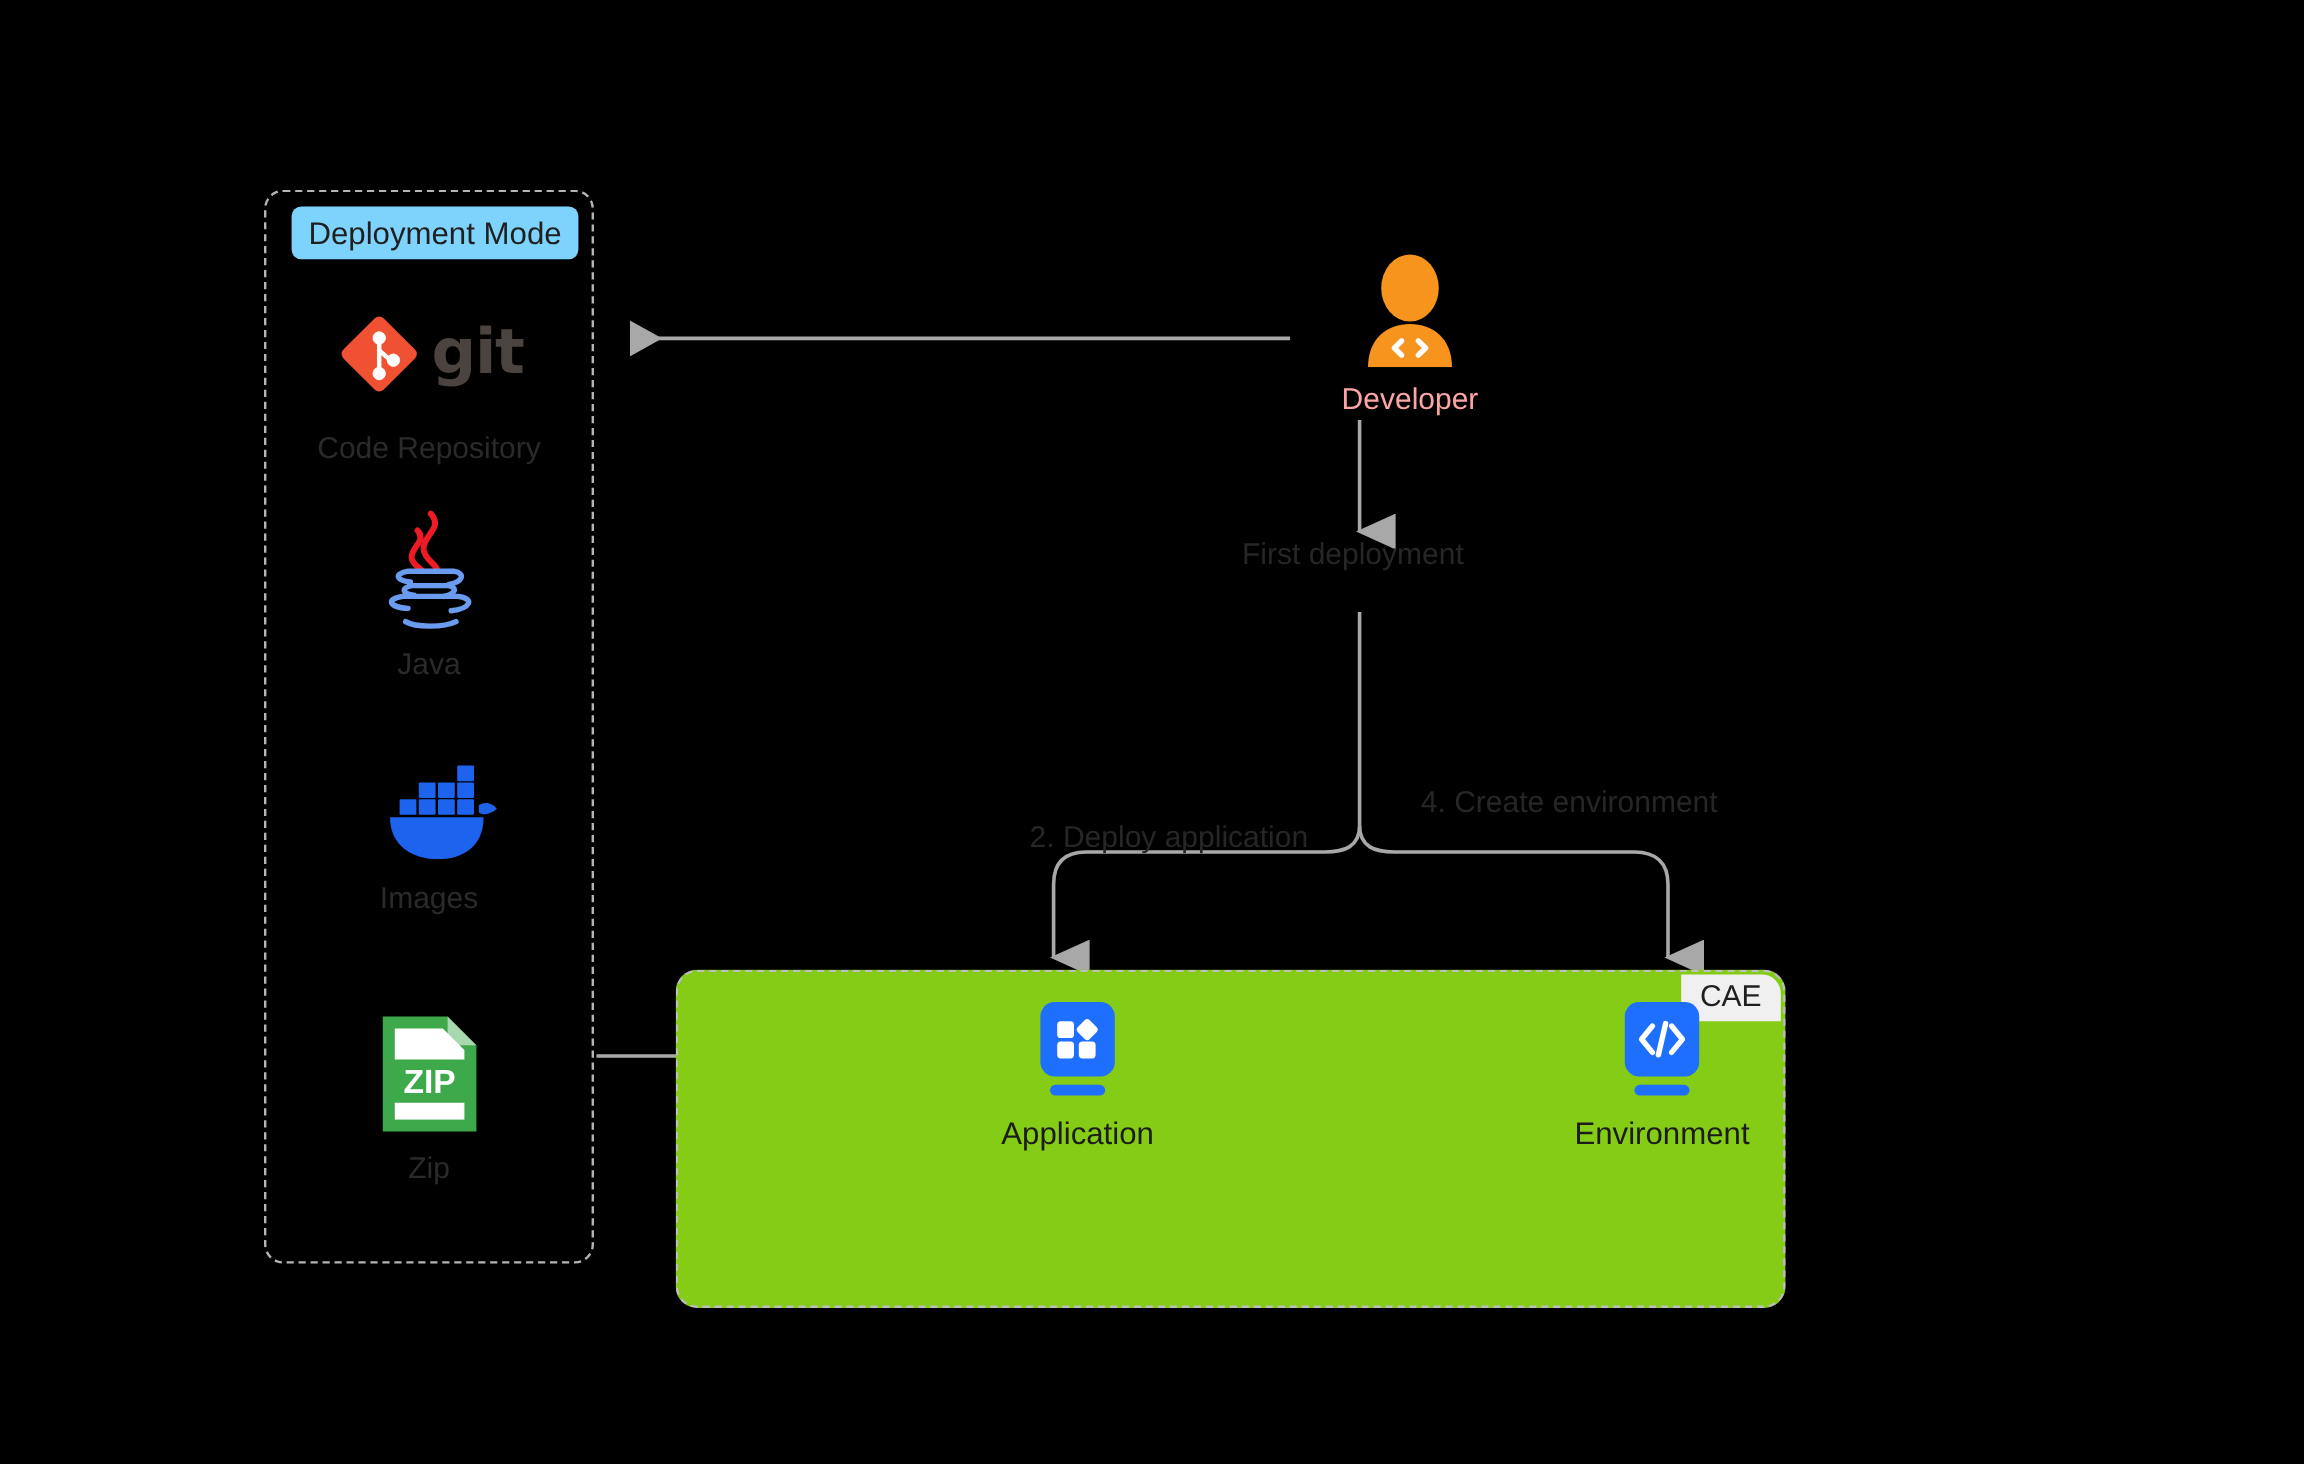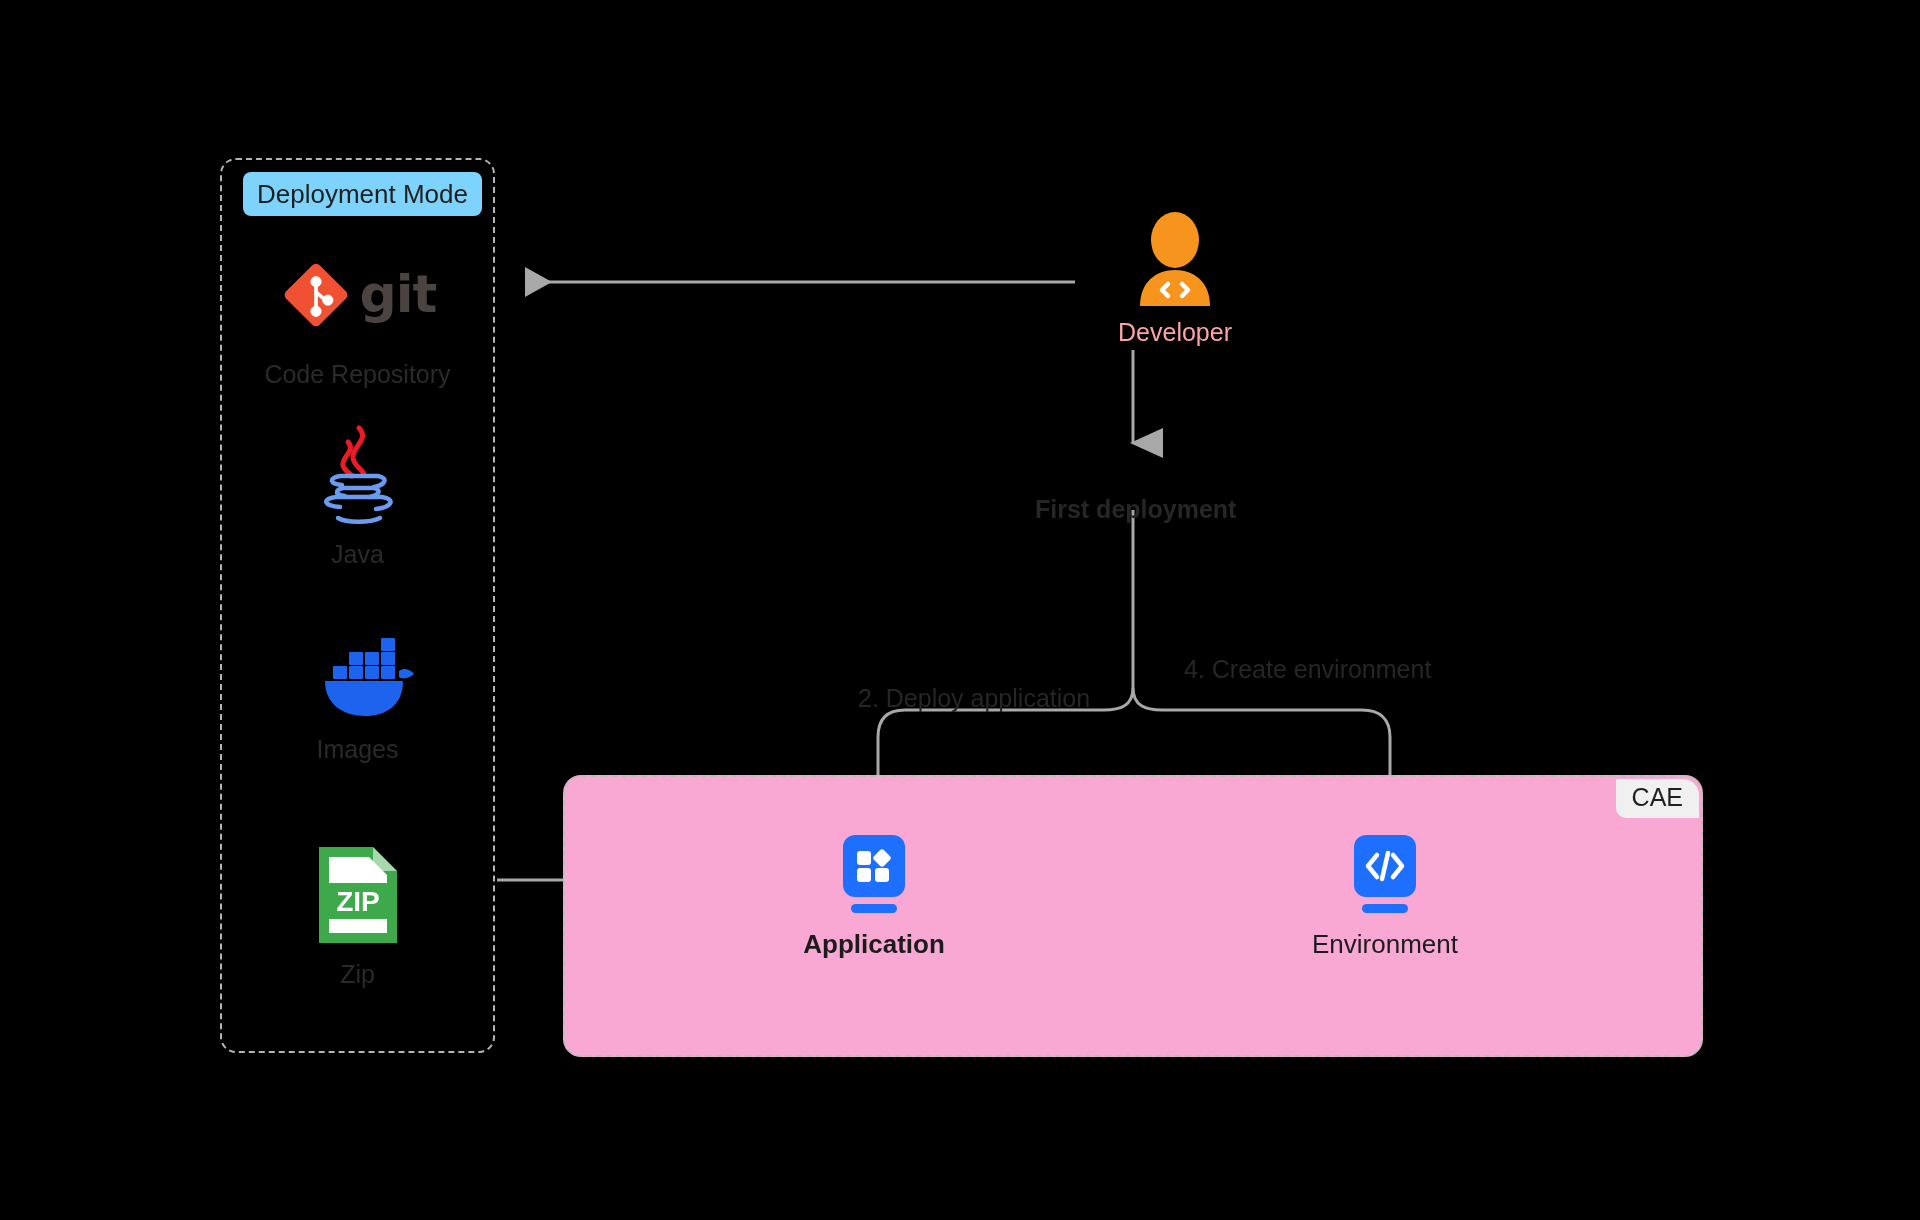--- a/index.html
+++ b/index.html
@@ -35,37 +35,37 @@
   
   .git-wrap{display:flex;align-items:center;gap:7px;}
   .git-word{font-family:"DejaVu Sans",sans-serif;font-weight:bold;font-size:52px;color:#4b433f;line-height:.8;letter-spacing:-1px;}
 
   
   #developer{position:absolute;left:1090px;top:210px;width:170px;text-align:center;}
   #developer .cap{color:#fca5a5;font-size:25px;margin-top:8px;}
 
   
   .wire-label{position:absolute;color:#262626;font-size:25px;white-space:nowrap;}
-  #label-first-deployment{left:1035px;top:495px;font-weight:bold;}
+  #label-first-deployment{left:1035px;top:448px;}
   #label-deploy-app{left:858px;top:684px;}
   #label-create-env{left:1184px;top:655px;}
   #label-deployment-format{left:578px;top:840px;}
 
   
   #cae-box{
-    position:absolute;left:563px;top:775px;width:1140px;height:282px;
-    background:#f9a8d4;border:2px dashed #bdbdbd;border-radius:18px;box-sizing:border-box;
+    position:absolute;left:563px;top:808px;width:925px;height:282px;
+    background:#84cc16;border:2px dashed #bdbdbd;border-radius:18px;box-sizing:border-box;
   }
   #cae-badge{
     position:absolute;right:2px;top:2px;background:#f0f0f0;color:#1f1f1f;
     font-size:25px;padding:4px 16px 6px 16px;border-radius:0 16px 0 10px;
   }
   .cae-node{position:absolute;text-align:center;width:240px;}
   .cae-node .cap{color:#1c1c1c;font-size:26px;margin-top:16px;}
-  #node-application{left:754px;top:835px;font-weight:bold;}
+  #node-application{left:778px;top:835px;}
   #node-environment{left:1265px;top:835px;}
 
   .mon{width:62px;height:62px;border-radius:12px;background:#1f6fff;position:relative;margin:0 auto;}
   .mon-stand{width:46px;height:9px;border-radius:5px;background:#1f6fff;margin:7px auto 0 auto;}
 </style>
 </head>
 <body>
 
 <div class="stage">
 

